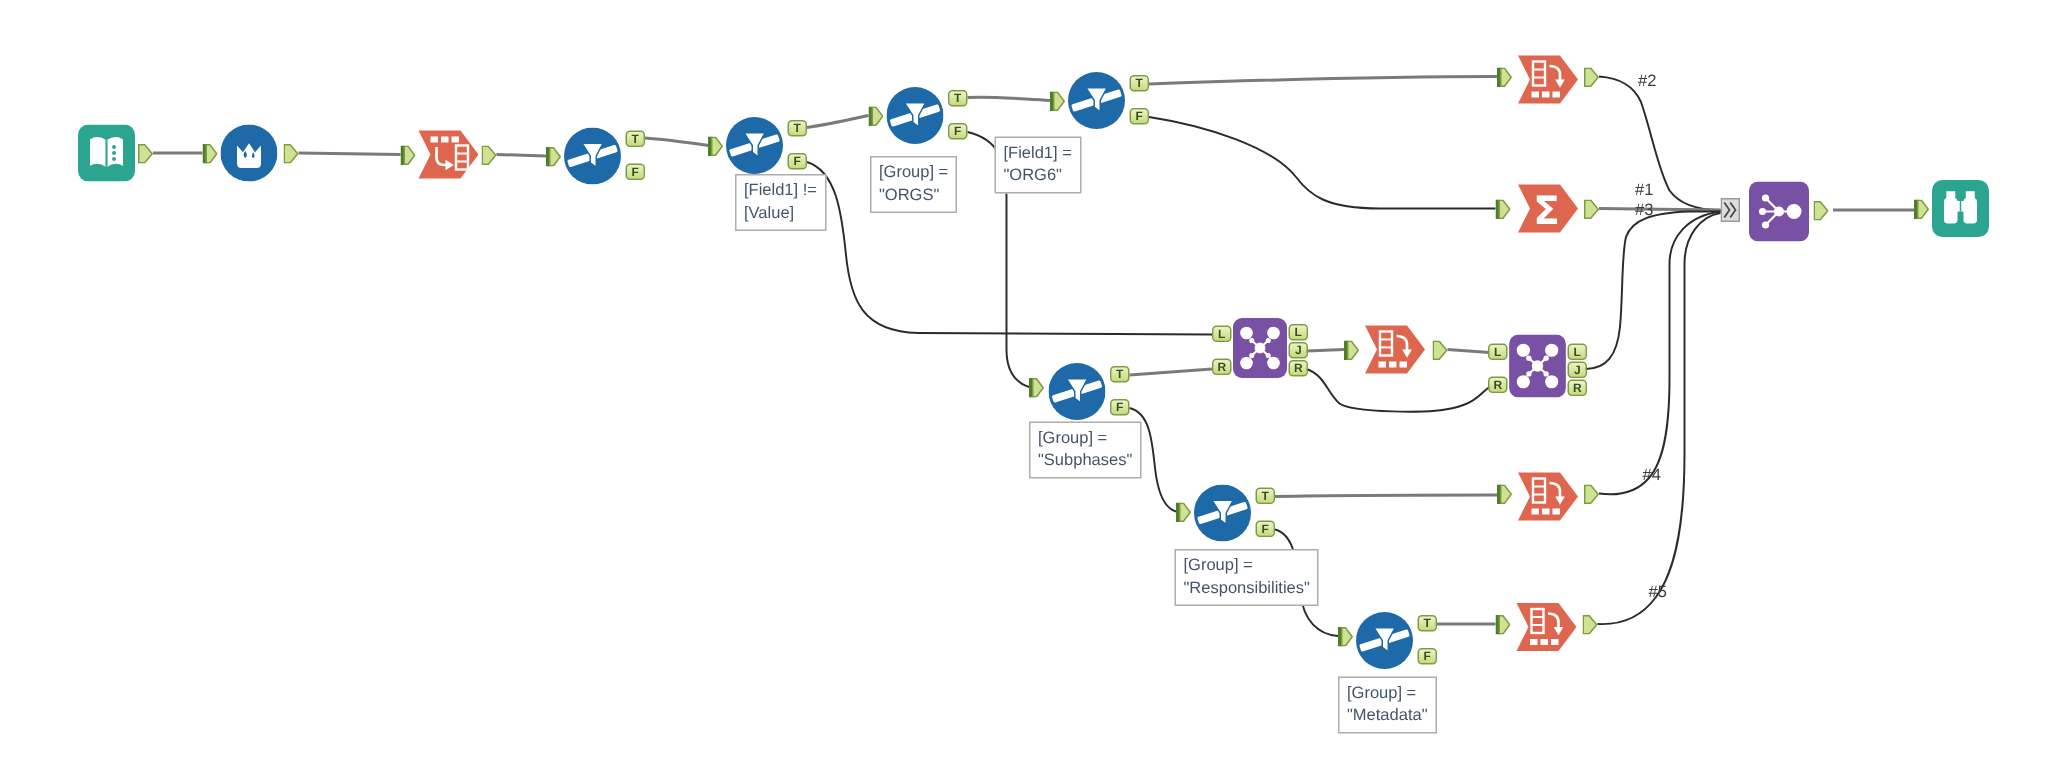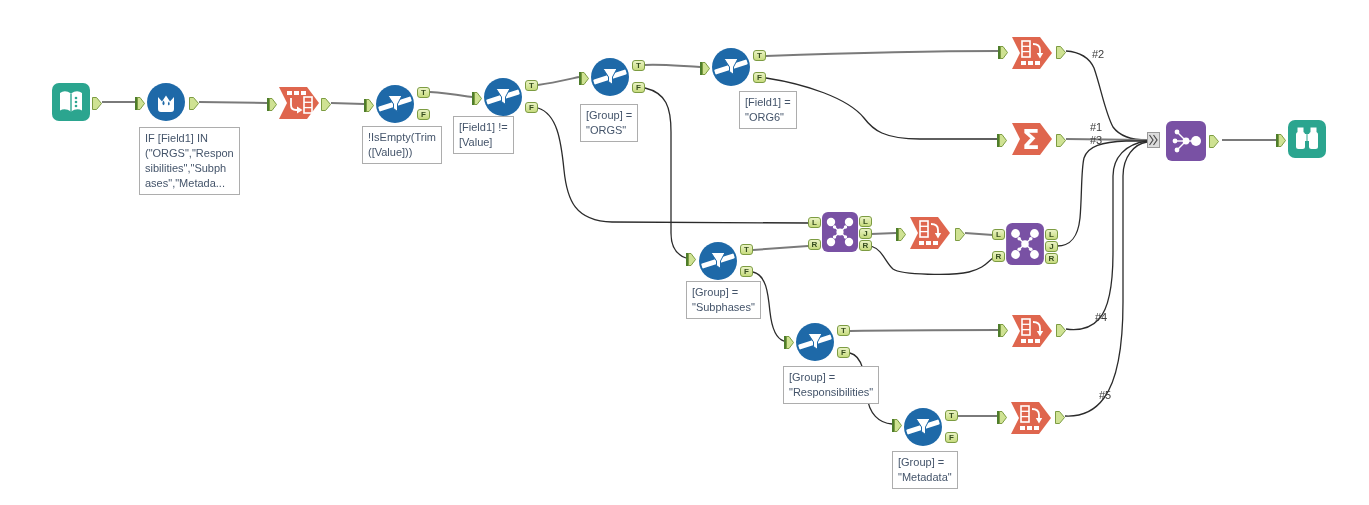--- a/index.html
+++ b/index.html
@@ -77,26 +77,20 @@
     <svg width="10" height="13">
         <rect x="0" y="0" width="3" height="13" fill="#4e7d2b"></rect>
         <path d="M2.5 0.5 L5 0.5 L9.5 6.5 L5 12.5 L2.5 12.5 Z" fill="#cfe293" stroke="#7d9c42"></path>
       </svg>
   </div>
   <div class="io" style="left:189px;top:96px;">
     <svg width="10" height="13">
         <path d="M0.5 0.5 L4.5 0.5 L9.5 6.5 L4.5 12.5 L0.5 12.5 Z" fill="#cfe293" stroke="#7d9c42"></path>
       </svg>
   </div>
-  <div class="ann" style="left:139px;top:127px;">
-    <div>IF [Field1] IN</div>
-    <div>("ORGS","Respon</div>
-    <div>sibilities","Subph</div>
-    <div>ases","Metada...</div>
-  </div>
 
   <div class="tool" style="left:277px;top:83px;">
     <svg width="44" height="40" viewBox="0 0 44 40">
       <path d="M2 4 L30 4 L42 20 L30 36 L2 36 L10 20 Z" fill="#DF664E"></path>
       <rect x="10" y="8" width="5" height="4" fill="#fff"></rect>
         <rect x="17" y="8" width="5" height="4" fill="#fff"></rect>
         <rect x="24" y="8" width="5" height="4" fill="#fff"></rect>
       <path d="M14 15 L14 22 Q14 27 19 27 L21 27" stroke="#fff" stroke-width="1.8" fill="none"></path>
       <path d="M20 23.5 L25.5 27 L20 30.5 Z" fill="#fff"></path>
       <rect x="27" y="14" width="8" height="16" fill="none" stroke="#fff" stroke-width="1.6"></rect>
@@ -124,41 +118,37 @@
     </svg>
   </div>
   <div class="io" style="left:364px;top:98px;">
     <svg width="10" height="13">
         <rect x="0" y="0" width="3" height="13" fill="#4e7d2b"></rect>
         <path d="M2.5 0.5 L5 0.5 L9.5 6.5 L5 12.5 L2.5 12.5 Z" fill="#cfe293" stroke="#7d9c42"></path>
       </svg>
   </div>
   <div class="tf" style="left:417px;top:87px;">T</div>
   <div class="tf" style="left:417px;top:109px;">F</div>
-  <div class="ann" style="left:362px;top:126px;">
-    <div>!IsEmpty(Trim</div>
-    <div>([Value]))</div>
-  </div>
 
   <div class="tool" style="left:484px;top:78px;">
     <svg width="38" height="38" viewBox="0 0 38 38">
       <circle cx="19" cy="19" r="19" fill="#1E69A8"></circle>
       <rect x="2" y="16.5" width="34" height="5" rx="1" fill="#fff" transform="rotate(-18 19 19)"></rect>
       <path d="M12 10.5 L26 10.5 L21.5 19 L21.5 26.5 L17.5 23.5 L17.5 19 Z" fill="#fff" stroke="#1E69A8" stroke-width="1"></path>
     </svg>
   </div>
   <div class="io" style="left:472px;top:91px;">
     <svg width="10" height="13">
         <rect x="0" y="0" width="3" height="13" fill="#4e7d2b"></rect>
         <path d="M2.5 0.5 L5 0.5 L9.5 6.5 L5 12.5 L2.5 12.5 Z" fill="#cfe293" stroke="#7d9c42"></path>
       </svg>
   </div>
   <div class="tf" style="left:525px;top:80px;">T</div>
   <div class="tf" style="left:525px;top:102px;">F</div>
-  <div class="ann" style="left:453px;top:116px;">
+  <div class="ann" style="left:490px;top:116px;">
     <div>[Field1] !=</div>
     <div>[Value]</div>
   </div>
 
   <div class="tool" style="left:591px;top:58px;">
     <svg width="38" height="38" viewBox="0 0 38 38">
       <circle cx="19" cy="19" r="19" fill="#1E69A8"></circle>
       <rect x="2" y="16.5" width="34" height="5" rx="1" fill="#fff" transform="rotate(-18 19 19)"></rect>
       <path d="M12 10.5 L26 10.5 L21.5 19 L21.5 26.5 L17.5 23.5 L17.5 19 Z" fill="#fff" stroke="#1E69A8" stroke-width="1"></path>
     </svg>
@@ -184,21 +174,21 @@
     </svg>
   </div>
   <div class="io" style="left:700px;top:61px;">
     <svg width="10" height="13">
         <rect x="0" y="0" width="3" height="13" fill="#4e7d2b"></rect>
         <path d="M2.5 0.5 L5 0.5 L9.5 6.5 L5 12.5 L2.5 12.5 Z" fill="#cfe293" stroke="#7d9c42"></path>
       </svg>
   </div>
   <div class="tf" style="left:753px;top:50px;">T</div>
   <div class="tf" style="left:753px;top:72px;">F</div>
-  <div class="ann" style="left:739px;top:91px;">
+  <div class="ann" style="left:663px;top:91px;">
     <div>[Field1] =</div>
     <div>"ORG6"</div>
   </div>
 
   <div class="tool" style="left:1010px;top:33px;">
     <svg width="44" height="40" viewBox="0 0 44 40">
       <path d="M2 4 L30 4 L42 20 L30 36 L2 36 L10 20 Z" fill="#DF664E"></path>
       <rect x="12" y="8" width="8" height="16" fill="none" stroke="#fff" stroke-width="1.6"></rect>
       <line x1="12" y1="13.3" x2="20" y2="13.3" stroke="#fff" stroke-width="1.3"></line>
       <line x1="12" y1="18.6" x2="20" y2="18.6" stroke="#fff" stroke-width="1.3"></line>

